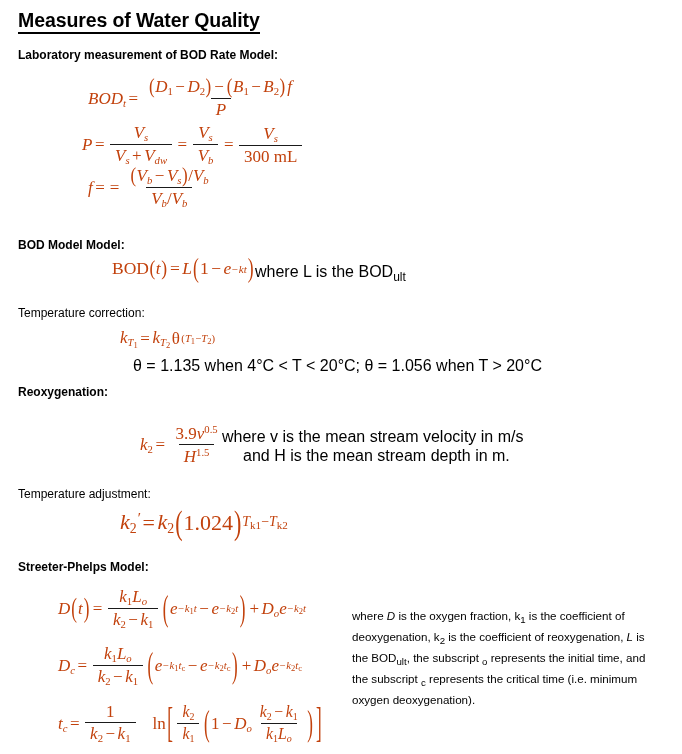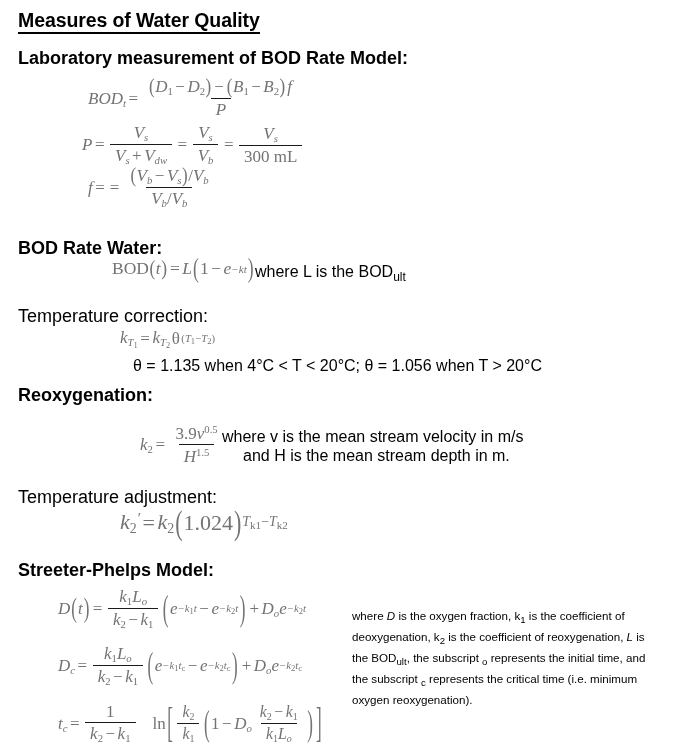--- a/index.html
+++ b/index.html
@@ -32,21 +32,21 @@
     letter-spacing: -0.1px;
     border-bottom: 2px solid #000;
     padding-bottom: 1px;
     line-height: 1.15;
   }
 
   
   .sec-head {
     position: absolute;
     left: 18px;
-    font-size: 18px;
+    font-size: 12px;
     font-weight: bold;
     white-space: nowrap;
   }
   .sec-head.light {
     font-weight: normal;
   }
 
   
   .note {
     position: absolute;
@@ -60,21 +60,21 @@
     line-height: 1.52;
     width: 300px;
     text-align: left;
   }
   .para i { font-style: italic; }
 
   
   .math {
     position: absolute;
     font-family: "Liberation Serif", serif;
-    color: #737373;
+    color: #c2410c;
     font-size: 17px;
     white-space: nowrap;
     display: flex;
     align-items: center;
   }
   .math .v { font-style: italic; }
   .math .up { font-style: normal; }
   .math sub {
     font-size: 0.63em;
     vertical-align: -0.28em;
@@ -165,21 +165,21 @@
   <div class="math" style="left:88px; top:167px; font-size:17px;">
     <span class="v">f</span>
       <span class="op">=</span>
     <span class="op">=</span>
     <span class="frac">
       <span class="num"><span class="paren lo">(</span><span class="v">V<sub>b</sub></span><span class="op">−</span><span class="v">V<sub>s</sub></span><span class="paren lo">)</span><span class="up">/</span><span class="v">V<sub>b</sub></span></span>
       <span class="den"><span class="v">V<sub>b</sub></span><span class="up">/</span><span class="v">V<sub>b</sub></span></span>
     </span>
   </div>
 
-  <div class="sec-head" style="top:238px;">BOD Rate Water:</div>
+  <div class="sec-head" style="top:238px;">BOD Model Model:</div>
 
   <div class="math" style="left:112px; top:258px; font-size:17.5px;">
     <span class="up">BOD</span>
       <span class="paren lo">(</span>
       <span class="v">t</span>
       <span class="paren lo">)</span>
       <span class="op">=</span>
       <span class="v">L</span>
       <span class="paren mid">(</span>
       <span class="up">1</span>
@@ -297,16 +297,16 @@
     </span>
     <span class="paren tall">)</span>
       <span class="bracket tall">]</span>
   </div>
 
   <div class="para" style="left:352px; top:607px;">
     <span>where </span><i>D</i><span> is the oxygen fraction, k</span><sub>1</sub><span> is the coefficient of</span>
     <span>deoxygenation, k</span><sub>2</sub><span> is the coefficient of reoxygenation, </span><i>L</i><span> is the</span>
     <span>BOD</span><sub>ult</sub><span>, the subscript </span><sub>o</sub><span> represents the initial time, and the</span>
     <span>subscript </span><sub>c</sub><span> represents the critical time (i.e. minimum oxygen</span>
-    <span>reoxygenation).</span>
+    <span>deoxygenation).</span>
   </div>
 
 </div>
 
 </body></html>

